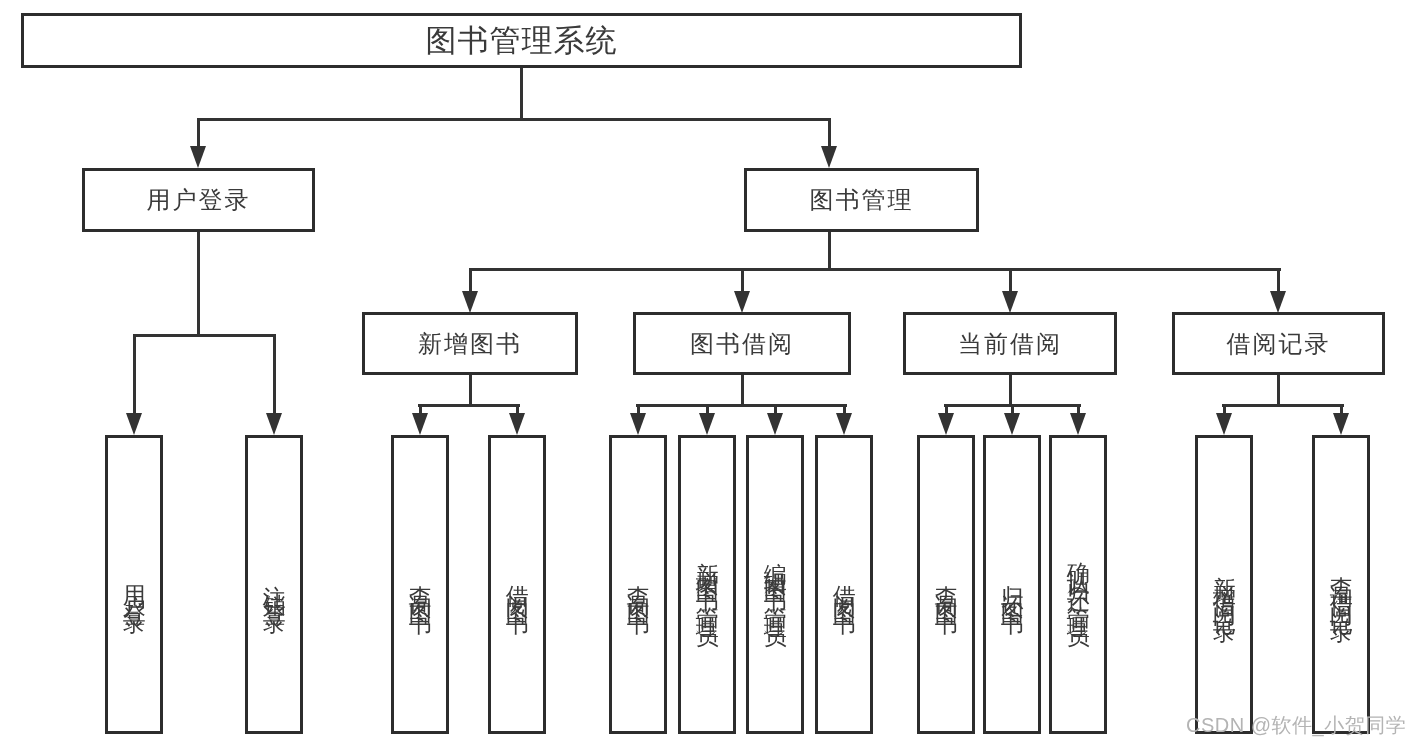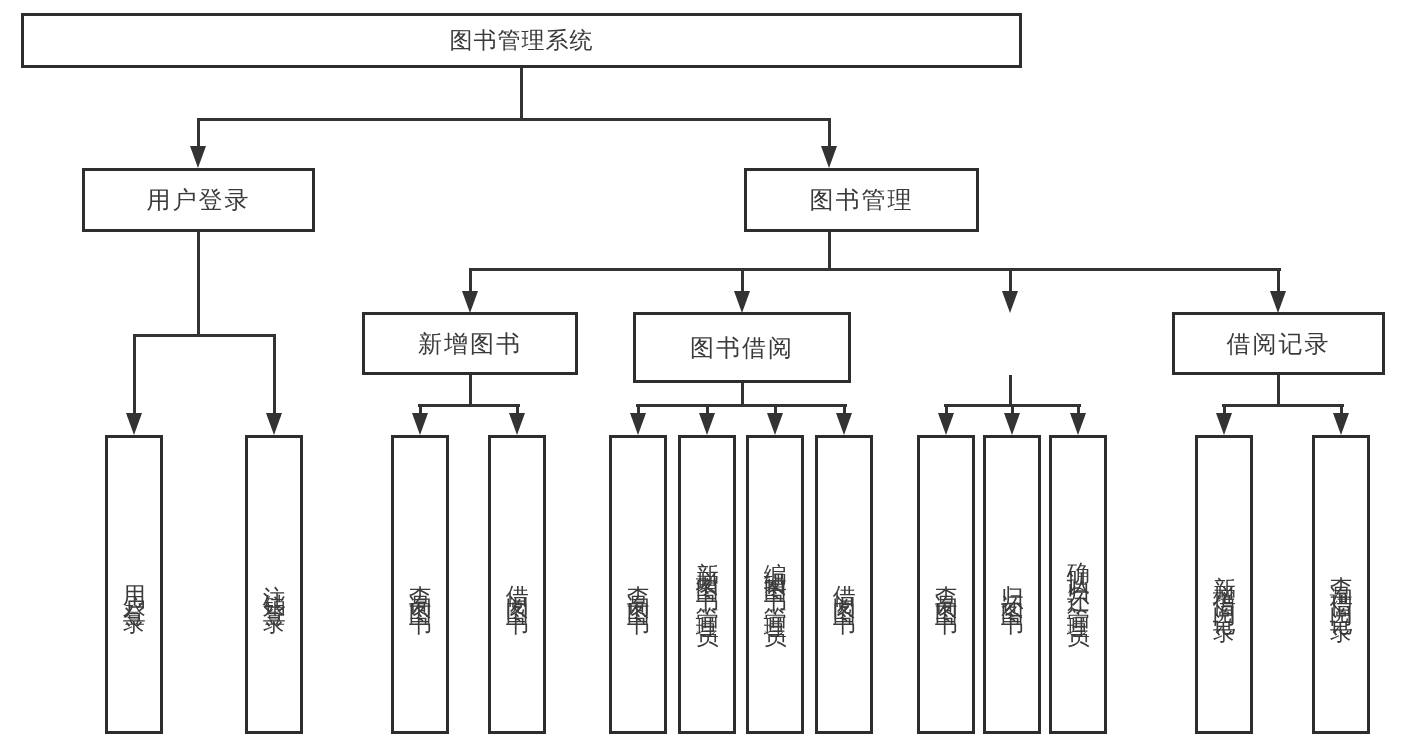--- a/index.html
+++ b/index.html
@@ -6,21 +6,21 @@
   .canvas{
     position:relative;width:1405px;height:747px;background:#ffffff;
     font-family:"Liberation Sans","DejaVu Sans",sans-serif;overflow:hidden;
   }
   .box{
     position:absolute;box-sizing:border-box;background:#ffffff;
     border:3px solid #2d2d2d;display:flex;align-items:center;justify-content:center;
     color:#3a3a3a;
   }
   .hbox{font-size:24px;letter-spacing:2px;white-space:nowrap;}
-  .rootbox{font-size:23px;letter-spacing:1px;}
+  .rootbox{font-size:31px;letter-spacing:1px;}
   .vbox span{
     writing-mode:vertical-rl;text-orientation:mixed;
     font-size:23px;letter-spacing:9px;line-height:1.1;color:#3a3a3a;
   }
   .line{position:absolute;background:#333333;}
   .arrow{
     position:absolute;width:0;height:0;
     border-left:8px solid transparent;border-right:8px solid transparent;
     border-top:22px solid #333333;
   }
@@ -102,24 +102,27 @@
   </div>
 
   <div class="box hbox" style="left:744px;top:168px;width:235px;height:64px">
     <span>图书管理</span>
   </div>
 
   <div class="box hbox" style="left:362px;top:312px;width:216px;height:63px">
     <span>新增图书</span>
   </div>
 
-  <div class="box hbox" style="left:633px;top:312px;width:218px;height:71px">
+  <div class="box hbox" style="left:633px;top:312px;width:218px;height:63px">
     <span>图书借阅</span>
   </div>
 
+  <div class="box hbox" style="left:903px;top:312px;width:214px;height:63px">
+    <span>当前借阅</span>
+  </div>
 
   <div class="box hbox" style="left:1172px;top:312px;width:213px;height:63px">
     <span>借阅记录</span>
   </div>
 
   <div class="box vbox" style="left:105px;top:435px;width:58px;height:299px">
     <span>用户登录</span>
   </div>
   <div class="box vbox" style="left:245px;top:435px;width:58px;height:299px">
     <span>注销登录</span>
@@ -155,14 +158,15 @@
     <span>确认归还（管理员）</span>
   </div>
 
   <div class="box vbox" style="left:1195px;top:435px;width:58px;height:299px">
     <span>新增借阅记录</span>
   </div>
   <div class="box vbox" style="left:1312px;top:435px;width:58px;height:299px">
     <span>查询借阅记录</span>
   </div>
 
+  <div class="watermark">CSDN @软件_小贺同学</div>
 
 </div>
 
 </body></html>

